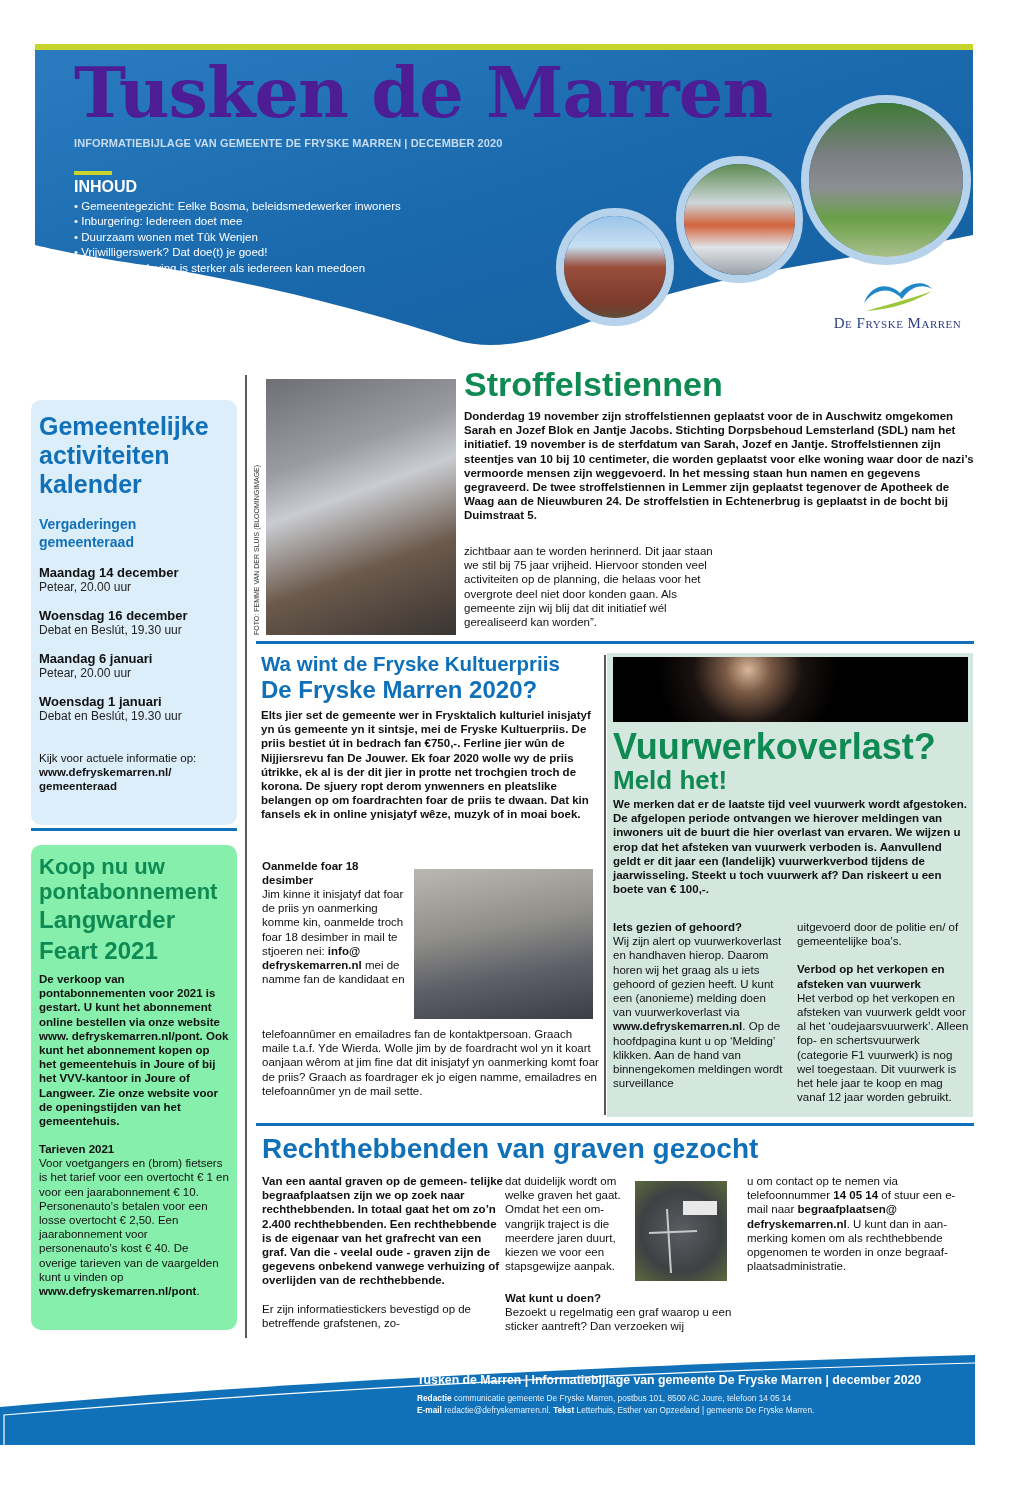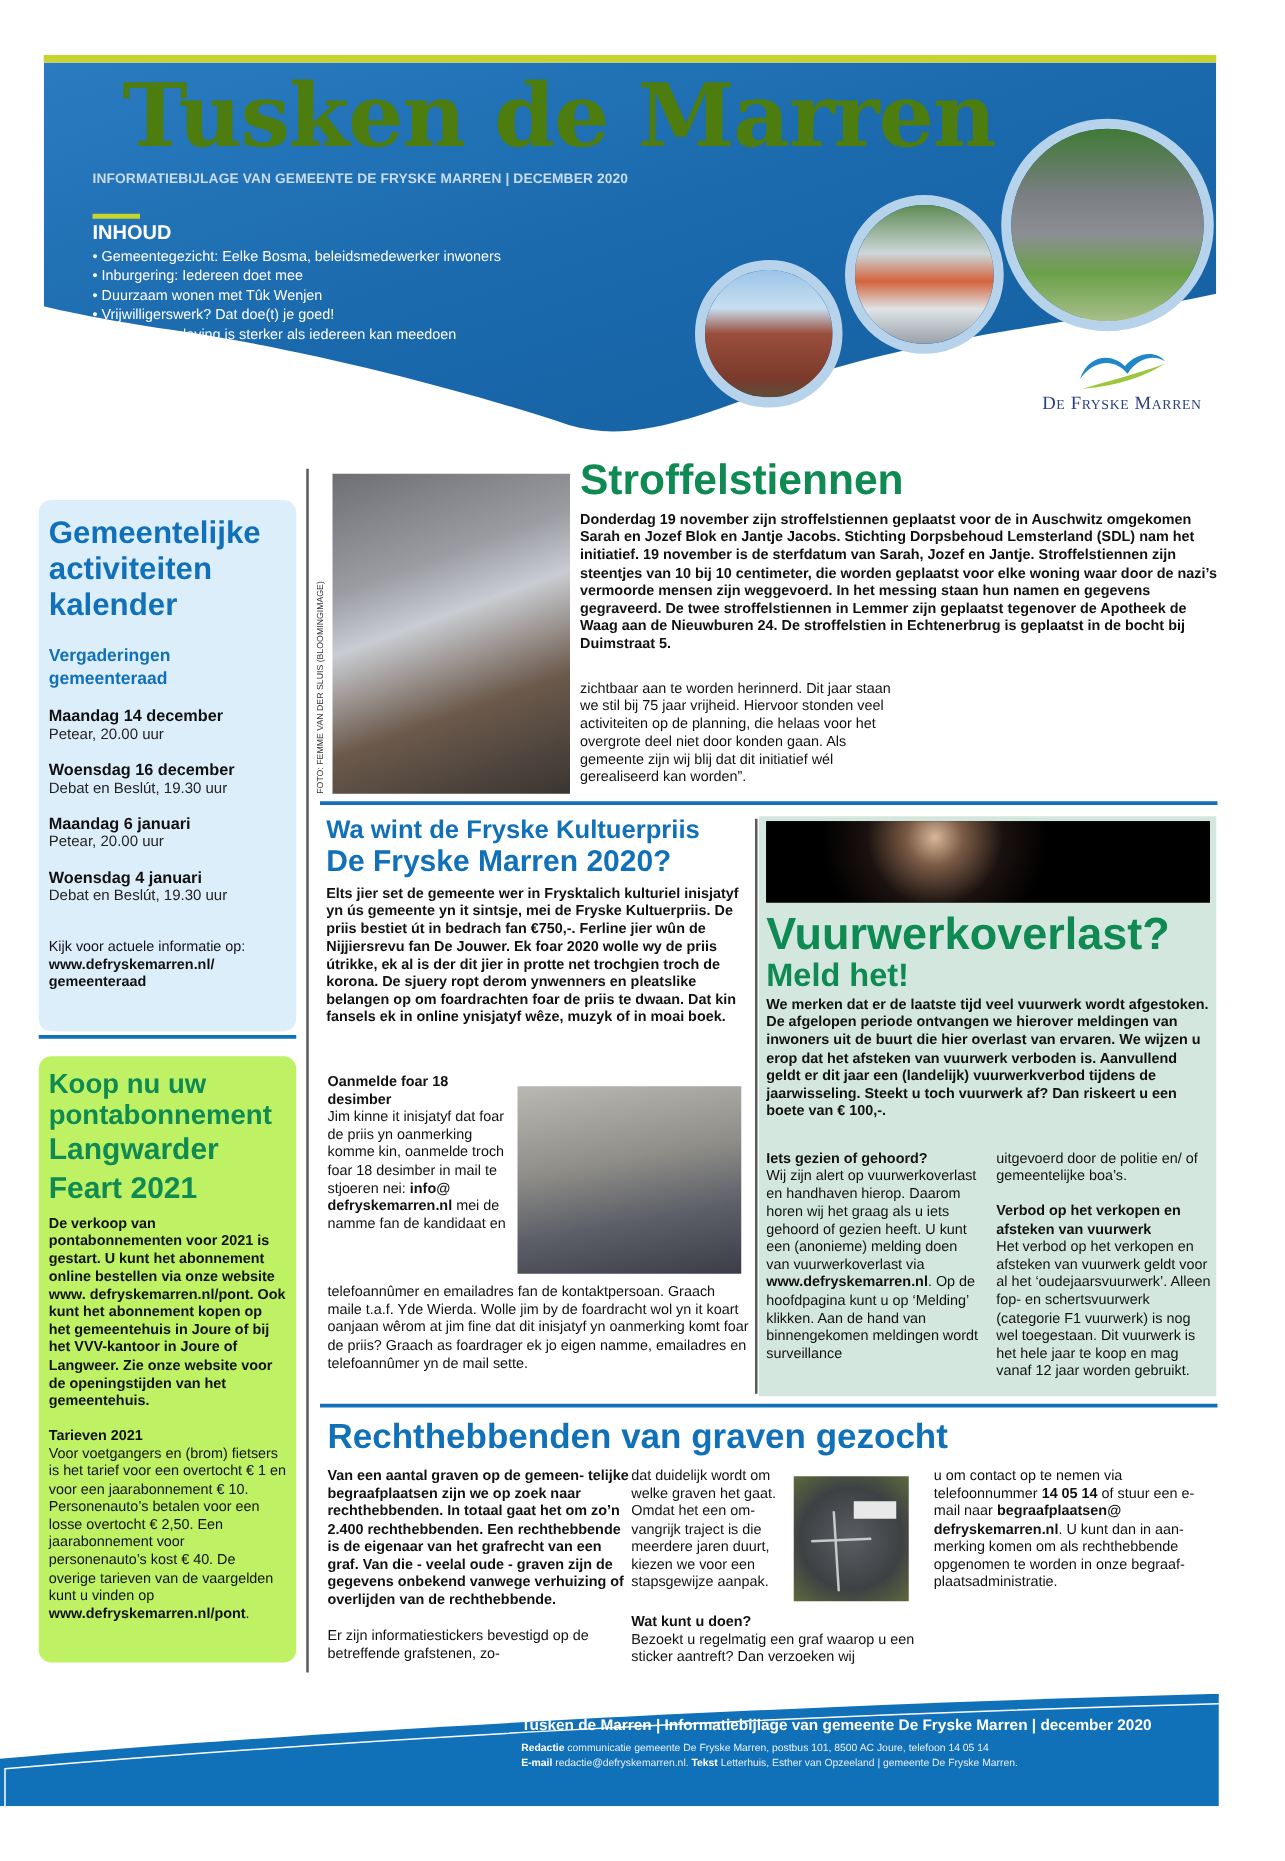--- a/index.html
+++ b/index.html
@@ -3,21 +3,21 @@
 <meta charset="utf-8">
 <style>
   * { box-sizing: border-box; margin: 0; padding: 0; }
   html, body { width: 1028px; height: 1489px; background: #ffffff; overflow: hidden; }
   body { position: relative; font-family: "Liberation Sans", sans-serif; color: #111; }
 
   
   .topbar { position: absolute; left: 35px; top: 44px; width: 938px; height: 6px; background: #c8d42e; }
   .header-bg { position: absolute; left: 35px; top: 50px; width: 938px; height: 335px; }
   .header-bg svg { position: absolute; left: 0; top: 0; }
-  .masthead-title { position: absolute; left: 74px; top: 58px; font-family: "DejaVu Serif", "Liberation Serif", serif; font-weight: bold; font-size: 70px; color: #4d7c0f; letter-spacing: -1px; line-height: 1; margin-left: 24px; }
+  .masthead-title { position: absolute; left: 74px; top: 58px; font-family: "DejaVu Serif", "Liberation Serif", serif; font-weight: bold; font-size: 70px; color: #4c1d95; letter-spacing: -1px; line-height: 1; }
   .masthead-sub { position: absolute; left: 74px; top: 137px; font-size: 11px; font-weight: bold; color: #c7dcef; letter-spacing: 0.1px; }
   .inhoud-rule { position: absolute; left: 74px; top: 171px; width: 38px; height: 4px; background: #c8d42e; }
   .inhoud-title { position: absolute; left: 74px; top: 178px; font-size: 16px; font-weight: bold; color: #ffffff; }
   .inhoud-list { position: absolute; left: 74px; top: 199px; list-style: none; }
   .inhoud-list li { font-size: 11.5px; color: #ffffff; line-height: 15.4px; }
   .circle { position: absolute; border-radius: 50%; border: 8px solid #b7d2eb; overflow: hidden; }
   .circle .ph { width: 100%; height: 100%; }
   .logo { position: absolute; left: 815px; top: 277px; width: 165px; }
   .logo svg { display: block; margin-left: 45px; }
   .logo-text { font-family: "Liberation Serif", serif; font-size: 15px; color: #2b3f85; letter-spacing: 0.5px; text-align: center; margin-top: 2px; }
@@ -26,21 +26,21 @@
   .kalender { position: absolute; left: 31px; top: 400px; width: 206px; height: 425px; background: #ddeefb; border-radius: 10px; padding: 12px 8px; }
   .kal-title { font-size: 25px; font-weight: bold; color: #1070b8; line-height: 29px; }
   .kal-sub { font-size: 14px; font-weight: bold; color: #1070b8; line-height: 18px; margin-top: 16px; }
   .kal-item { margin-top: 14px; }
   .kal-date { font-size: 13px; font-weight: bold; line-height: 15px; }
   .kal-desc { font-size: 12px; line-height: 14px; color: #222; }
   .kal-more { margin-top: 28px; font-size: 11.5px; line-height: 14px; }
   .kal-more b { display: block; }
   .sep-blue-left { position: absolute; left: 31px; top: 828px; width: 206px; height: 3px; background: #1070b8; }
 
-  .pont { position: absolute; left: 31px; top: 845px; width: 206px; height: 485px; background: #bef264; border-radius: 10px; padding: 9px 8px; }
+  .pont { position: absolute; left: 31px; top: 845px; width: 206px; height: 485px; background: #86efac; border-radius: 10px; padding: 9px 8px; }
   .pont-t1 { font-size: 22px; font-weight: bold; color: #0e8a52; line-height: 25px; }
   .pont-t2 { font-size: 24px; font-weight: bold; color: #0e8a52; line-height: 31px; }
   .pont-intro { font-size: 11.5px; font-weight: bold; line-height: 14.2px; margin-top: 6px; }
   .pont-tar-h { font-size: 11.5px; font-weight: bold; margin-top: 14px; line-height: 14px; }
   .pont-tar { font-size: 11.5px; line-height: 14.2px; }
 
   .vline { position: absolute; width: 2px; background: #555; }
 
   
   .photo1 { position: absolute; left: 266px; top: 379px; width: 190px; height: 256px; background: linear-gradient(160deg,#6d6f74 0%,#9a9ca2 30%,#c9ccd2 45%,#6c5a4c 70%,#3a3532 100%); }
@@ -140,21 +140,21 @@
   </div>
   <div class="kal-item">
     <div class="kal-date">Woensdag 16 december</div>
     <div class="kal-desc">Debat en Beslút, 19.30 uur</div>
   </div>
   <div class="kal-item">
     <div class="kal-date">Maandag 6 januari</div>
     <div class="kal-desc">Petear, 20.00 uur</div>
   </div>
   <div class="kal-item">
-    <div class="kal-date">Woensdag 4 januari</div>
+    <div class="kal-date">Woensdag 1 januari</div>
     <div class="kal-desc">Debat en Beslút, 19.30 uur</div>
   </div>
   <div class="kal-more">
     <span>Kijk voor actuele informatie op:</span>
     <b>www.defryskemarren.nl/ gemeenteraad</b>
   </div>
 </div>
 <div class="sep-blue-left"></div>
 
 <div class="pont">

